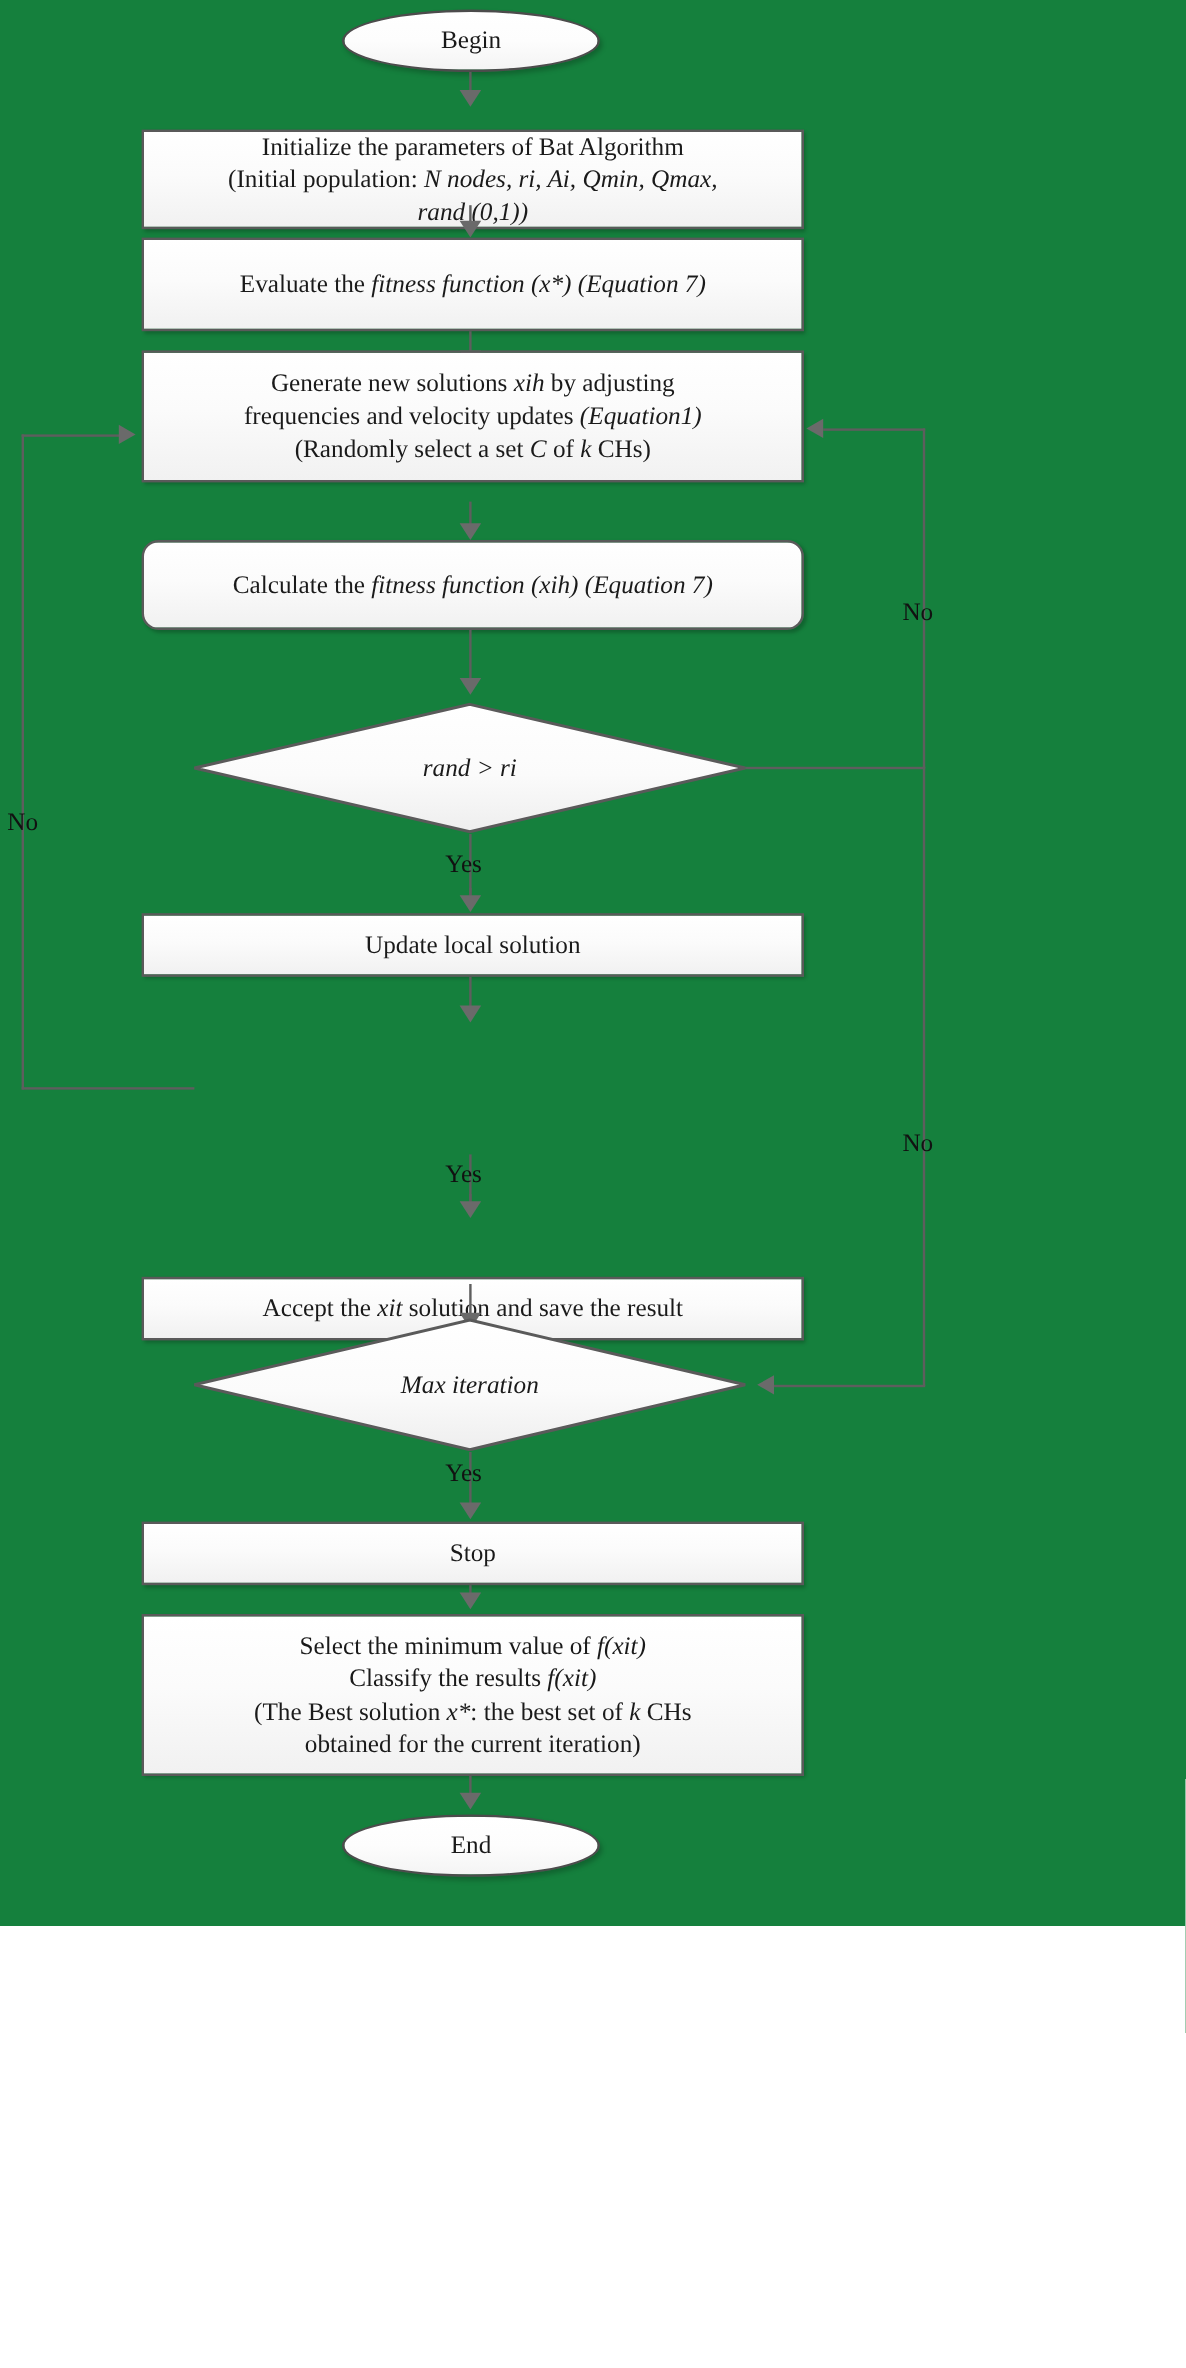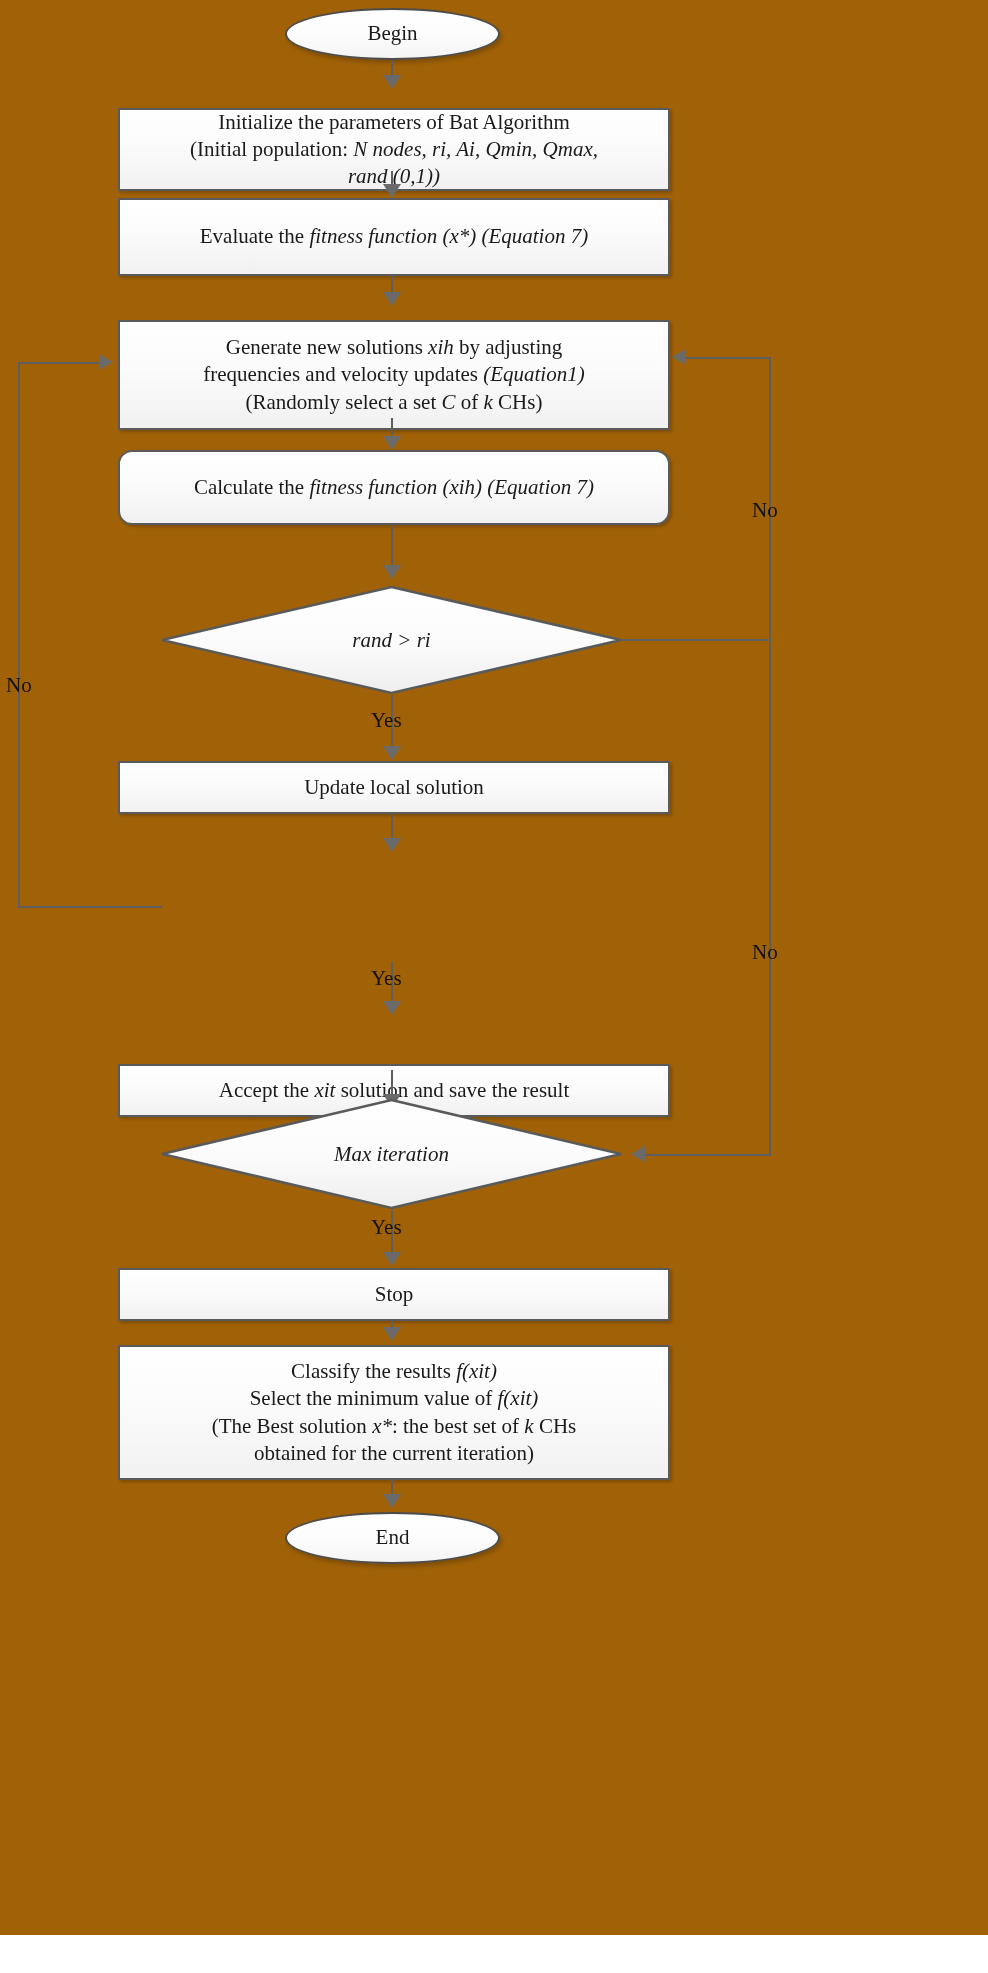--- a/index.html
+++ b/index.html
@@ -4,22 +4,22 @@
 <style>
   html,body{margin:0;padding:0;background:#ffffff;}
   body{
     font-family:"Liberation Serif","DejaVu Serif",serif;
     color:#1a1a1a;
     -webkit-font-smoothing:antialiased;
   }
   #canvas{
     position:relative;
     width:988px;
-    height:1935px;
-    background:#a16207;
+    height:1605px;
+    background:#15803d;
     overflow:hidden;
   }
   
   .node{
     position:absolute;
     box-sizing:border-box;
     display:flex;
     align-items:center;
     justify-content:center;
     text-align:center;
@@ -116,21 +116,21 @@
 
   <div class="node proc" style="left:118px;top:198px;width:552px;height:78px;">
     <div class="txt">
       <div>Evaluate the <i class="it">fitness function (x*) (Equation 7)</i></div>
     </div>
   </div>
 
   <div class="vline" style="left:391px;top:276px;height:18px;"></div>
   <div class="arrow-d" style="left:383px;top:292px;"></div>
 
-  <div class="node proc" style="left:118px;top:320px;width:552px;height:110px;">
+  <div class="node proc" style="left:118px;top:292px;width:552px;height:110px;">
     <div class="txt">
       <div>Generate new solutions <i class="it">xih</i> by adjusting</div>
       <div>frequencies and velocity updates <i class="it">(Equation1)</i></div>
       <div>(Randomly select a set <i class="it">C</i> of <i class="it">k</i> CHs)</div>
     </div>
   </div>
 
   <div class="vline" style="left:391px;top:418px;height:20px;"></div>
   <div class="arrow-d" style="left:383px;top:436px;"></div>
 
@@ -221,22 +221,22 @@
 
   <div class="node proc" style="left:118px;top:1268px;width:552px;height:53px;">
     <div class="txt">Stop</div>
   </div>
 
   <div class="vline" style="left:391px;top:1321px;height:8px;"></div>
   <div class="arrow-d" style="left:383px;top:1327px;"></div>
 
   <div class="node proc" style="left:118px;top:1345px;width:552px;height:135px;">
     <div class="txt">
+      <div>Select the minimum value of <i class="it">f(xit)</i></div>
       <div>Classify the results <i class="it">f(xit)</i></div>
-      <div>Select the minimum value of <i class="it">f(xit)</i></div>
       <div>(The Best solution <i class="it">x*</i>: the best set of <i class="it">k</i> CHs</div>
       <div>obtained for the current iteration)</div>
     </div>
   </div>
 
   <div class="vline" style="left:391px;top:1480px;height:16px;"></div>
   <div class="arrow-d" style="left:383px;top:1494px;"></div>
 
   <div class="node term" style="left:285px;top:1512px;width:215px;height:52px;">
     <span class="txt">End</span>

